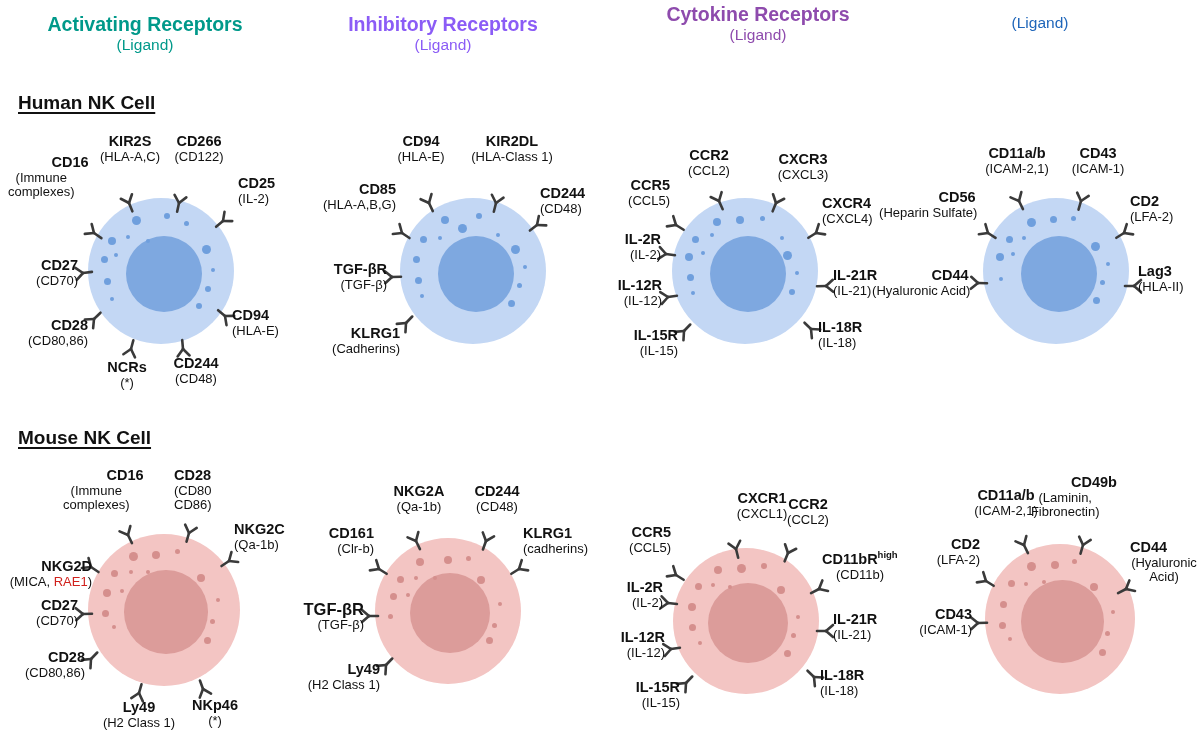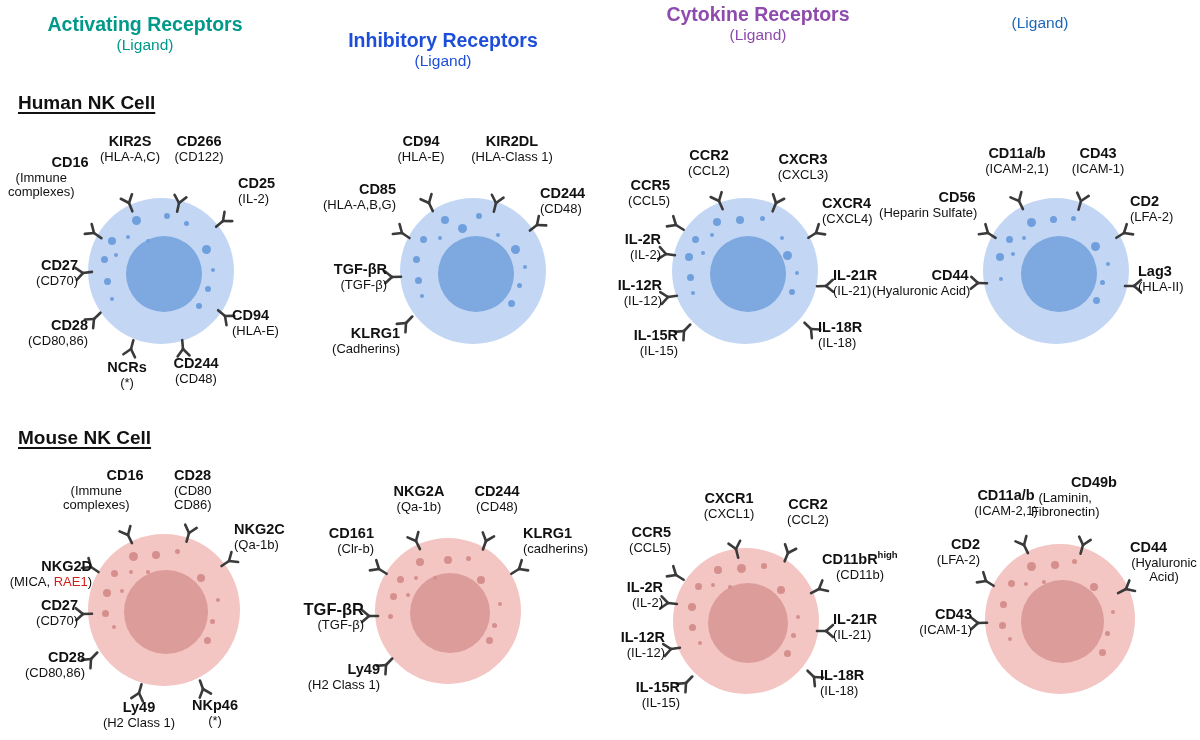--- a/index.html
+++ b/index.html
@@ -44,21 +44,21 @@
 </head>
 <body>
 
 <div class="canvas">
 
   <div class="col-head" style="left:20px;top:14px;width:250px;color:#00998a;">
     <div class="main">Activating Receptors</div>
     <div class="sub">(Ligand)</div>
   </div>
 
-  <div class="col-head" style="left:318px;top:30px;width:250px;color:#1d4ed8;">
+  <div class="col-head" style="left:318px;top:14px;width:250px;color:#8b5cf6;">
     <div class="main">Inhibitory Receptors</div>
     <div class="sub">(Ligand)</div>
   </div>
 
   <div class="col-head" style="left:628px;top:4px;width:260px;color:#8e4bad;">
     <div class="main">Cytokine Receptors</div>
     <div class="sub">(Ligand)</div>
   </div>
 
   <div class="col-head" style="left:915px;top:14px;width:250px;color:#1f66ba;">
@@ -842,21 +842,21 @@
     </div>
   <div class="rcpt" style="left:675px;top:672px;transform:rotate(224deg);">
     <svg width="22" height="22" viewBox="0 0 22 22">
         <g stroke="#3a3a3a" stroke-width="2.6" fill="none" stroke-linecap="round">
           <path d="M11 20 L11 11"></path>
           <path d="M11 11 L5 4"></path>
           <path d="M11 11 L17 4"></path>
         </g>
       </svg>
     </div>
-  <div class="lab ctr" style="left:729px;top:491px;">
+  <div class="lab ctr" style="left:762px;top:491px;">
     <span class="n">CXCR1</span>
     <span class="l">(CXCL1)</span>
   </div>
   <div class="lab ctr" style="left:808px;top:497px;">
     <span class="n">CCR2</span>
     <span class="l">(CCL2)</span>
   </div>
   <div class="lab rt" style="left:671px;top:525px;">
     <span class="n">CCR5</span>
     <span class="l">(CCL5)</span>

